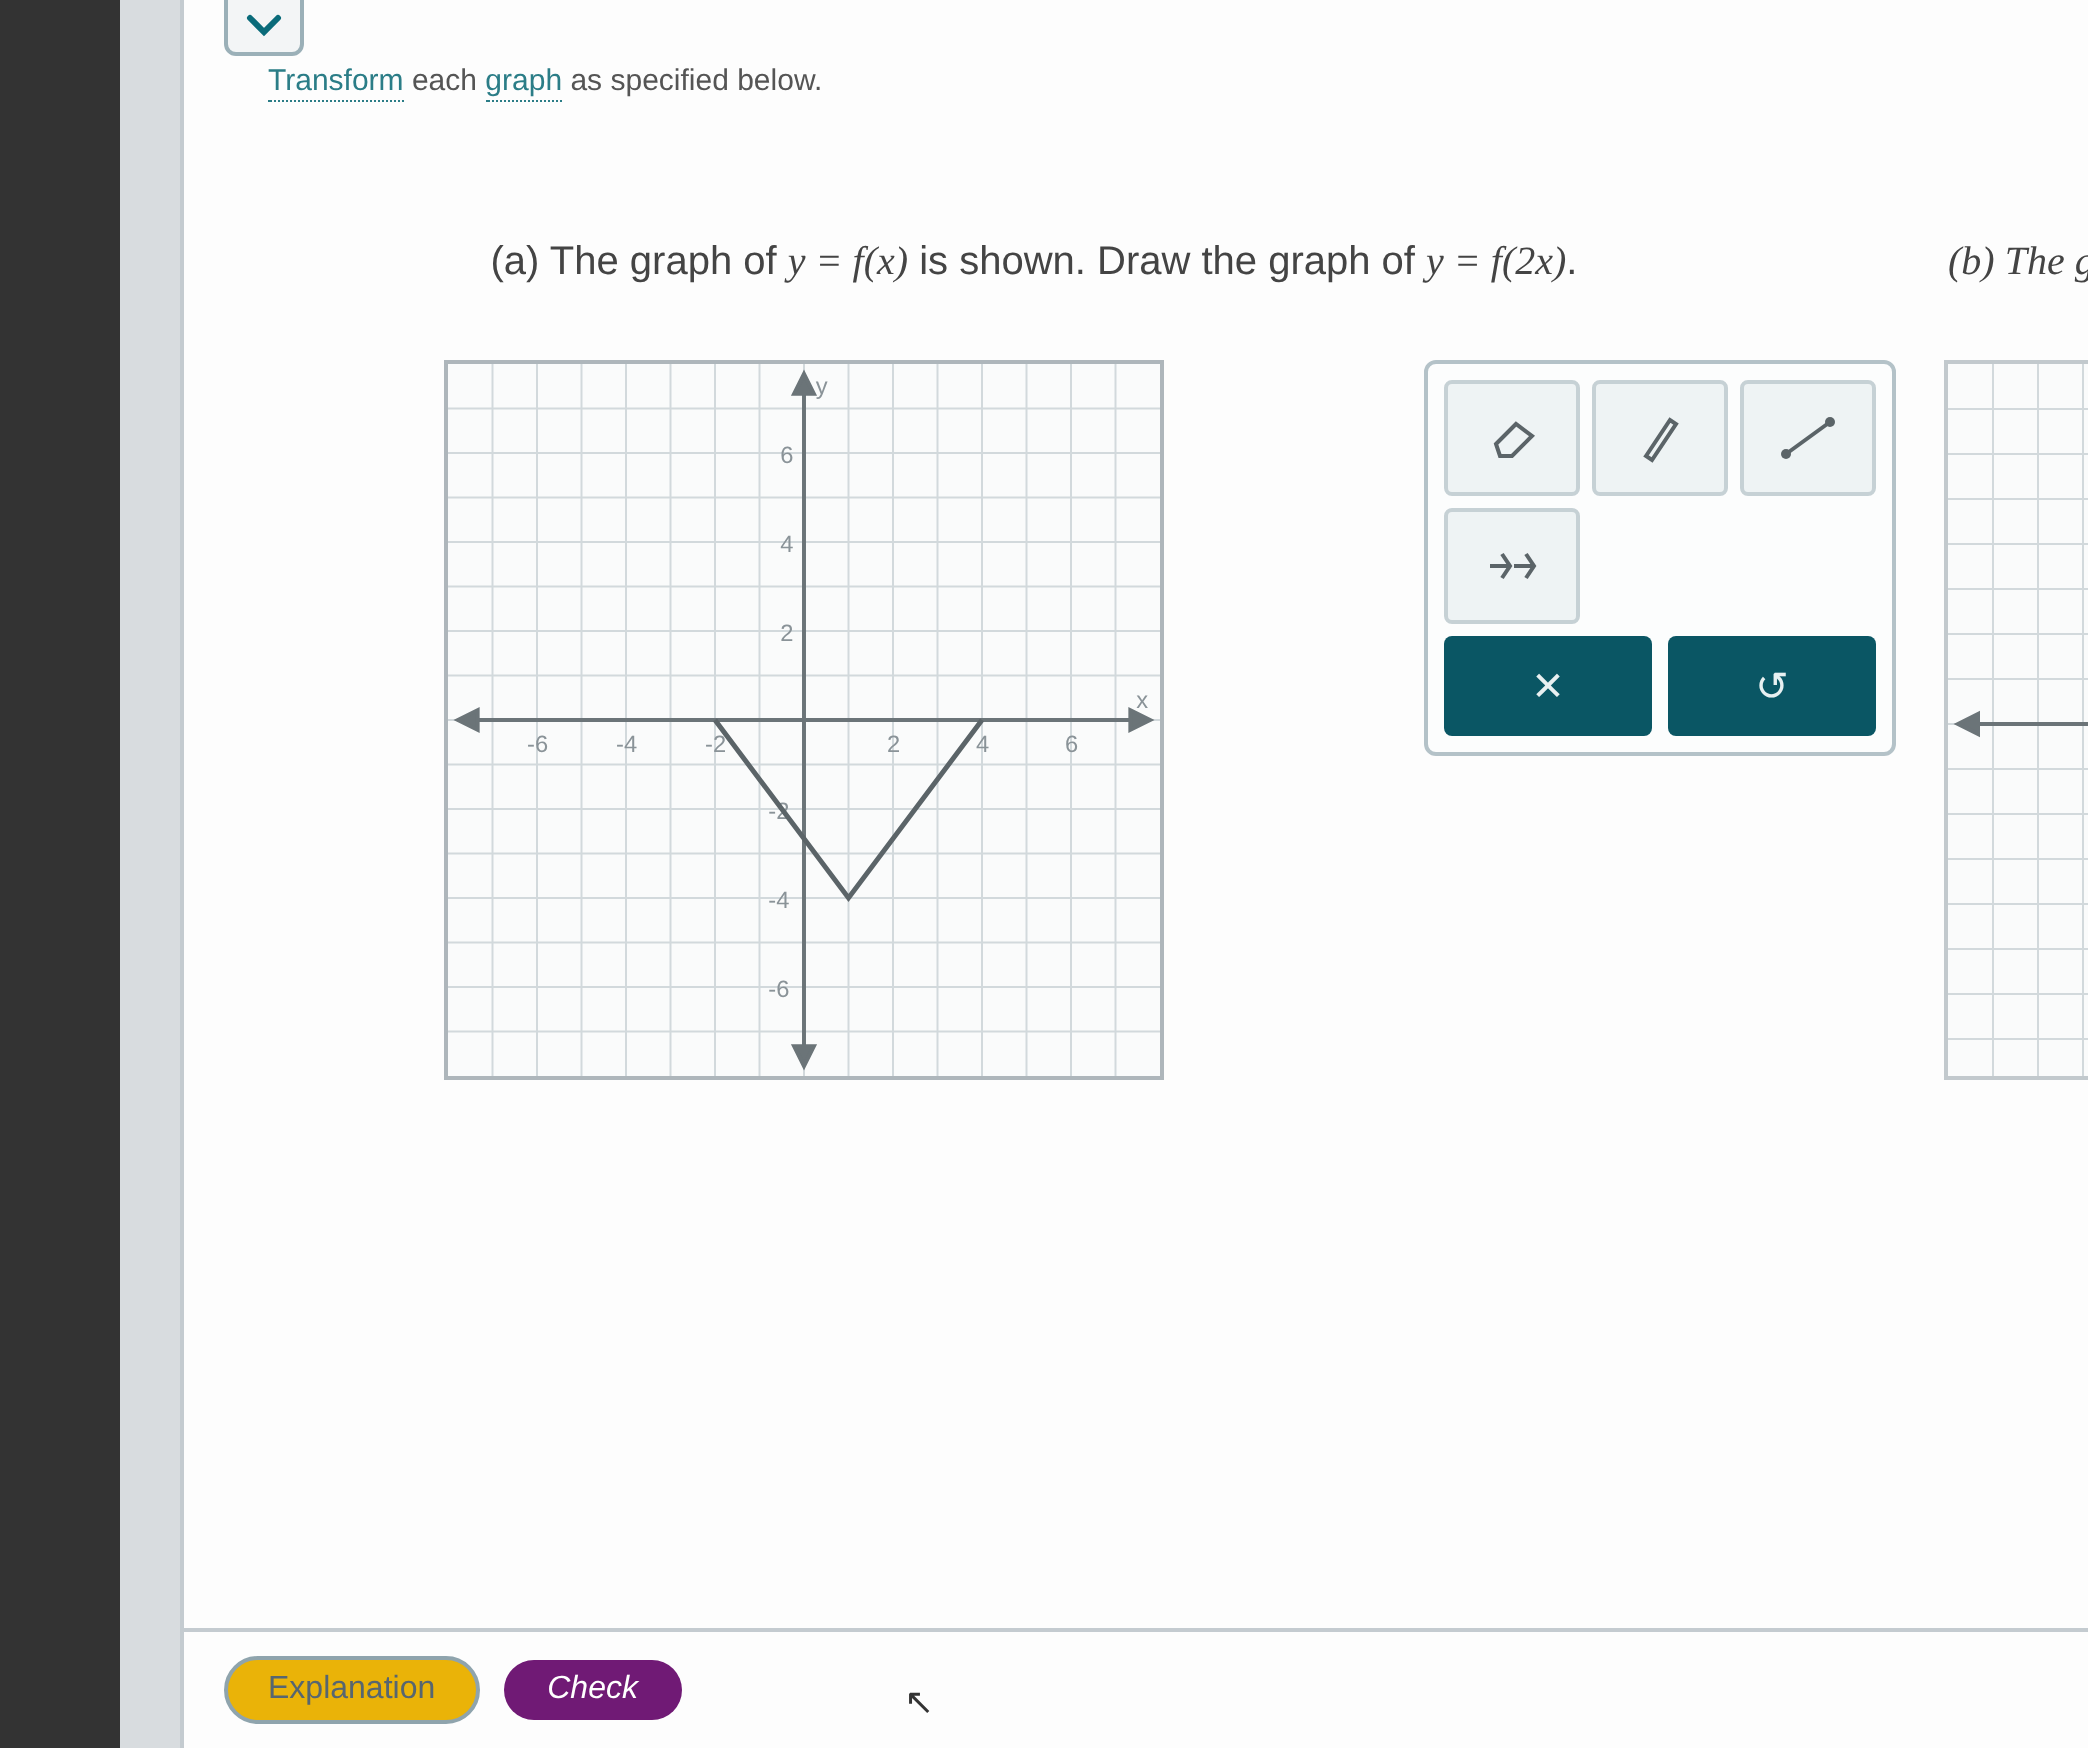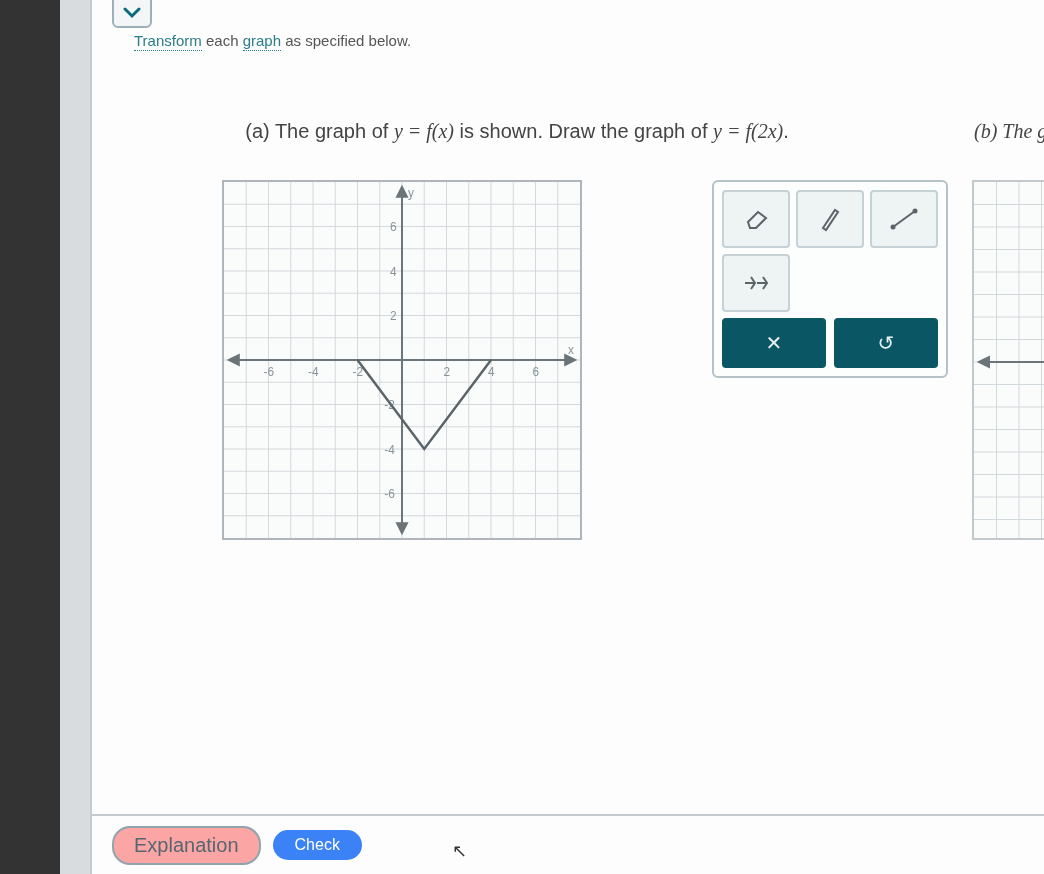--- a/index.html
+++ b/index.html
@@ -141,33 +141,34 @@
       background: #fdfdfd;
       display: flex;
       align-items: center;
       padding-left: 20px;
       gap: 12px;
     }
     .btn-outline {
       padding: 6px 20px;
       border: 2px solid #8fa4ad;
       border-radius: 18px;
-      background: #fca5a5;
+      background: #eab308;
       color: #576670;
-      font-size: 20px;
+      font-size: 16px;
       cursor: pointer;
     }
     .btn-solid {
       padding: 6px 22px;
       border: none;
       border-radius: 18px;
-      background: #3b82f6;
+      background: #701a75;
       color: #fff;
       font-size: 16px;
       cursor: pointer;
+      font-style: italic;
     }
     .cursor {
       position: absolute;
       bottom: 12px;
       left: 360px;
       font-size: 18px;
       color: #333;
     }
   </style>
 </head>

